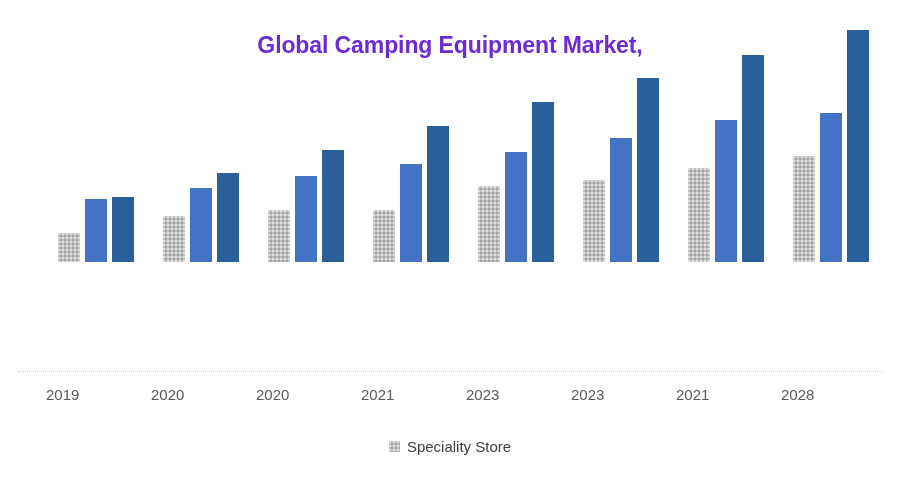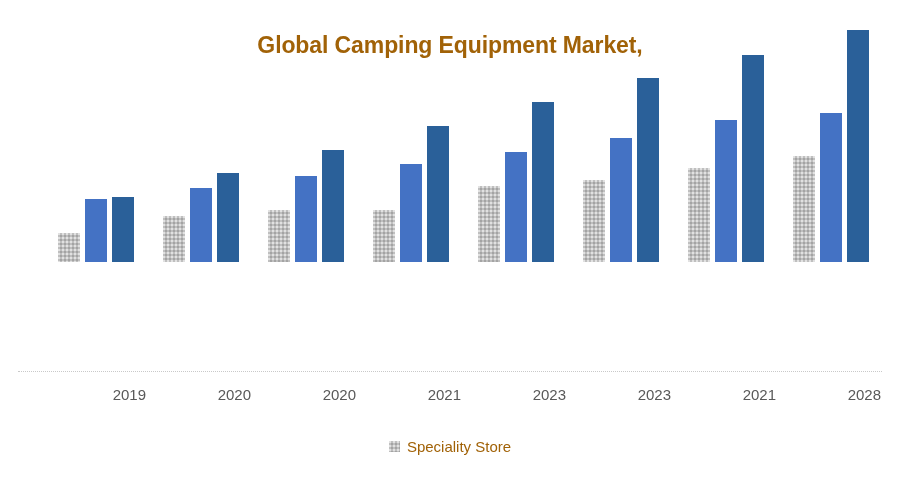--- a/index.html
+++ b/index.html
@@ -22,21 +22,21 @@
 
   
   #chart-title {
     position: absolute;
     top: 30px;
     left: 0;
     width: 900px;
     text-align: center;
     font-size: 23px;
     font-weight: bold;
-    color: #a16207;
+    color: #6d28d9;
     line-height: 31px;
     letter-spacing: -0.1px;
   }
   #chart-title .title-line {
     display: block;
     white-space: nowrap;
   }
 
   
   #plot-area {
@@ -86,21 +86,21 @@
     background-color: #4472c4;
   }
   .bar-offline {
     background-color: #2a6099;
   }
 
   .x-label {
     position: absolute;
     top: 386px;
     width: 100px;
-    text-align: right;
+    text-align: left;
     font-size: 15px;
     color: #595959;
   }
 
   
   #legend {
     position: absolute;
     left: 0;
     top: 438px;
     width: 900px;
@@ -123,21 +123,21 @@
     background-color: #bfbfbf;
     background-image:
       radial-gradient(circle at 1px 1px, rgba(255,255,255,0.55) 0.7px, transparent 0.9px),
       radial-gradient(circle at 3px 3px, rgba(128,128,128,0.45) 0.7px, transparent 0.9px);
     background-size: 4px 4px, 4px 4px;
   }
   .legend-swatch.sw-online { background-color: #4472c4; }
   .legend-swatch.sw-offline { background-color: #2a6099; }
   .legend-label {
     font-size: 15px;
-    color: #a16207;
+    color: #404040;
     white-space: nowrap;
   }
 </style>
 </head>
 <body>
 
 <div id="chart-root">
 
   <div id="chart-title">
     <span class="title-line">Global Camping Equipment Market,</span>

